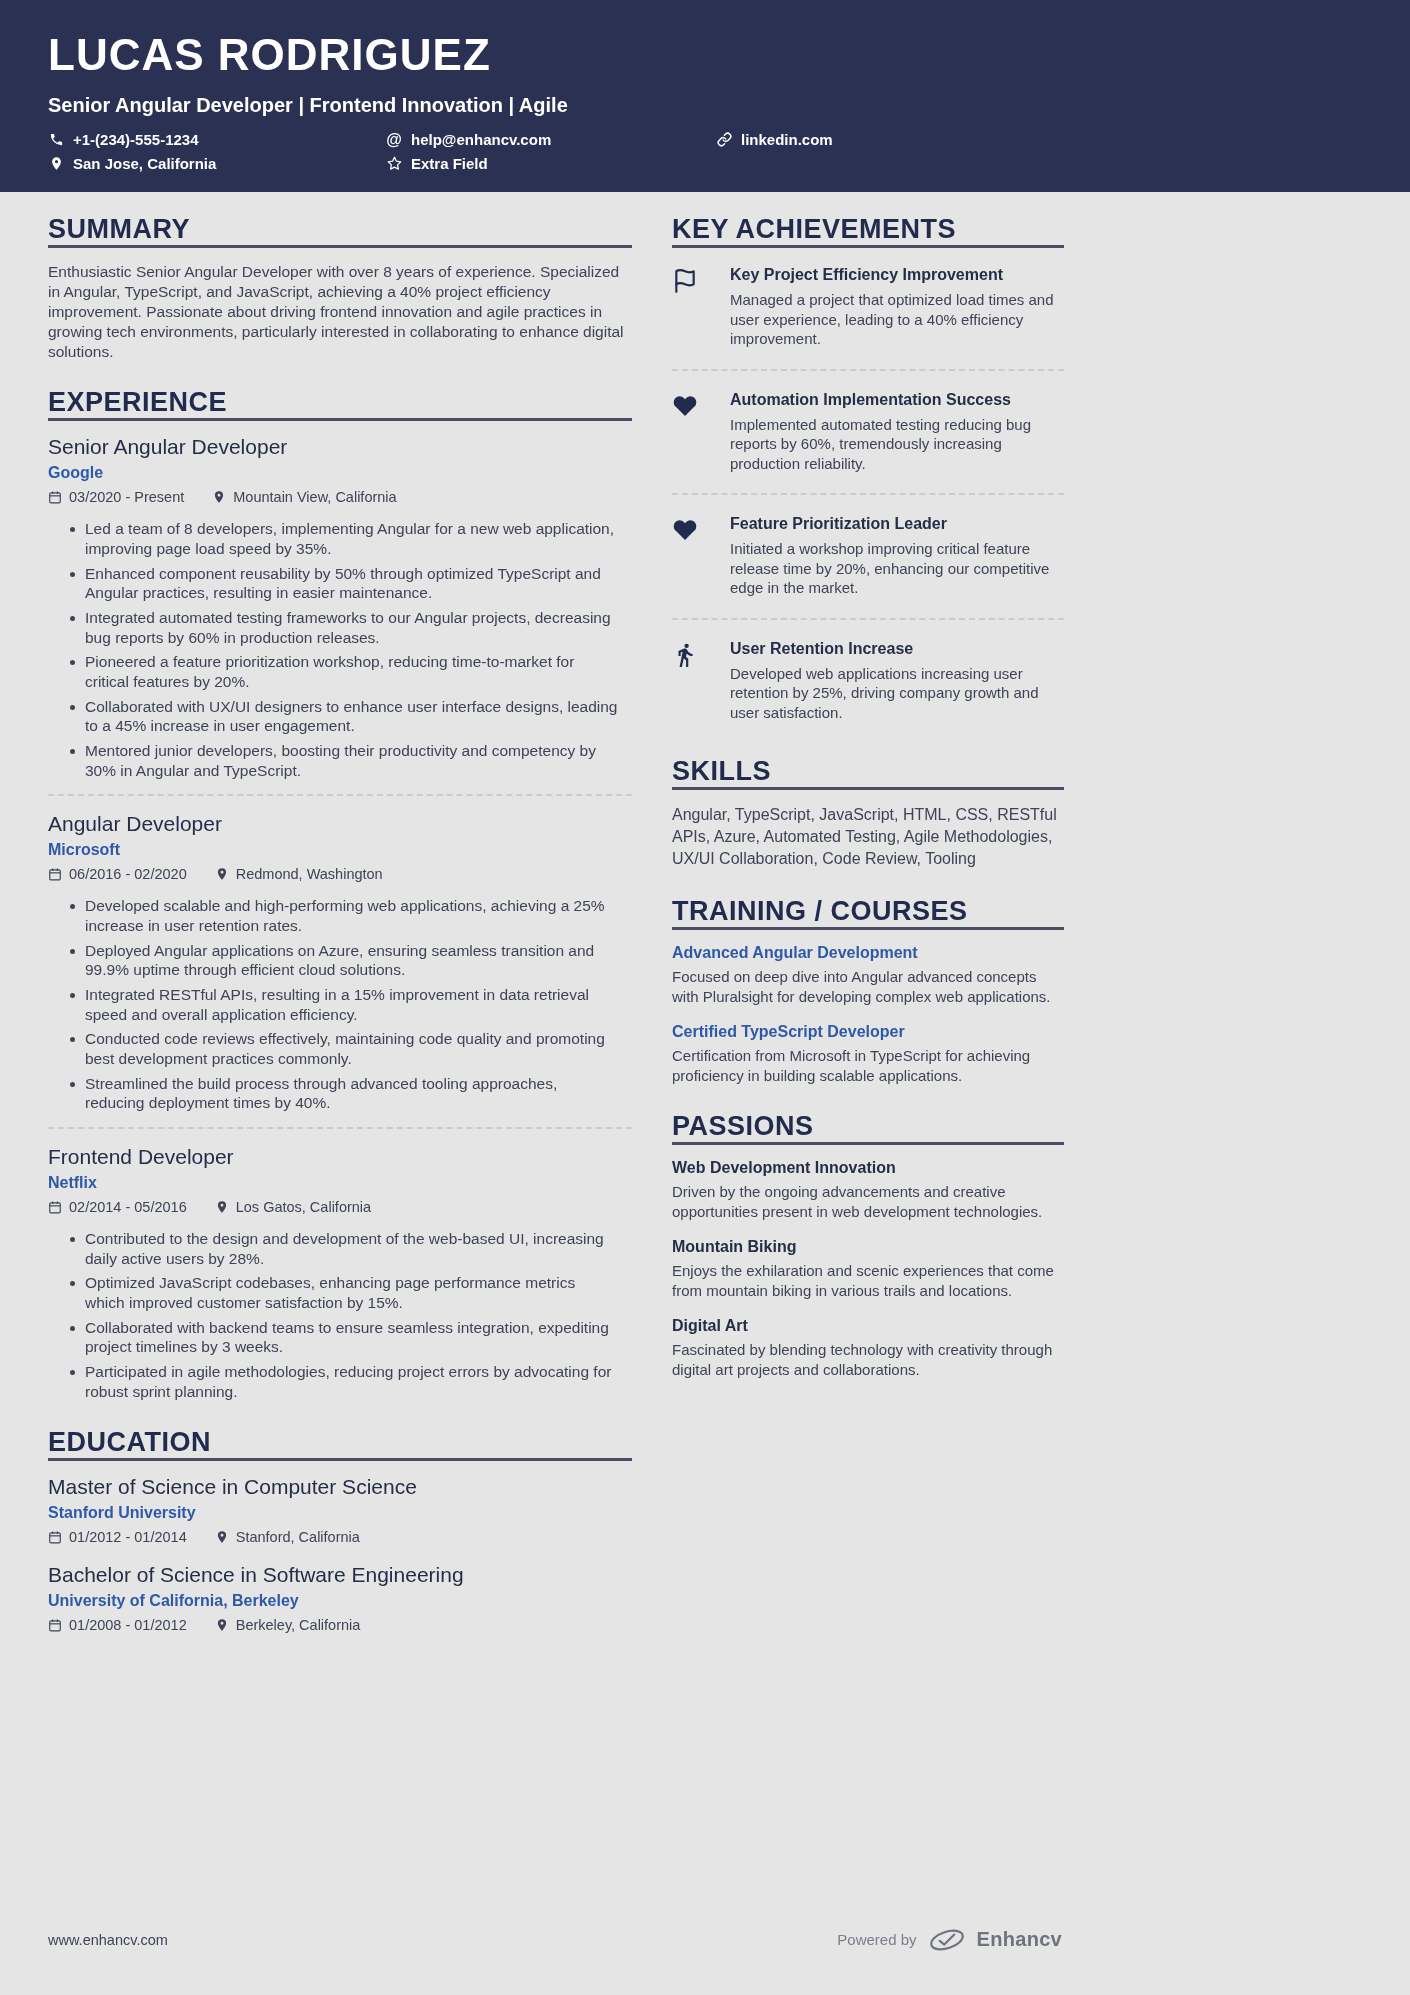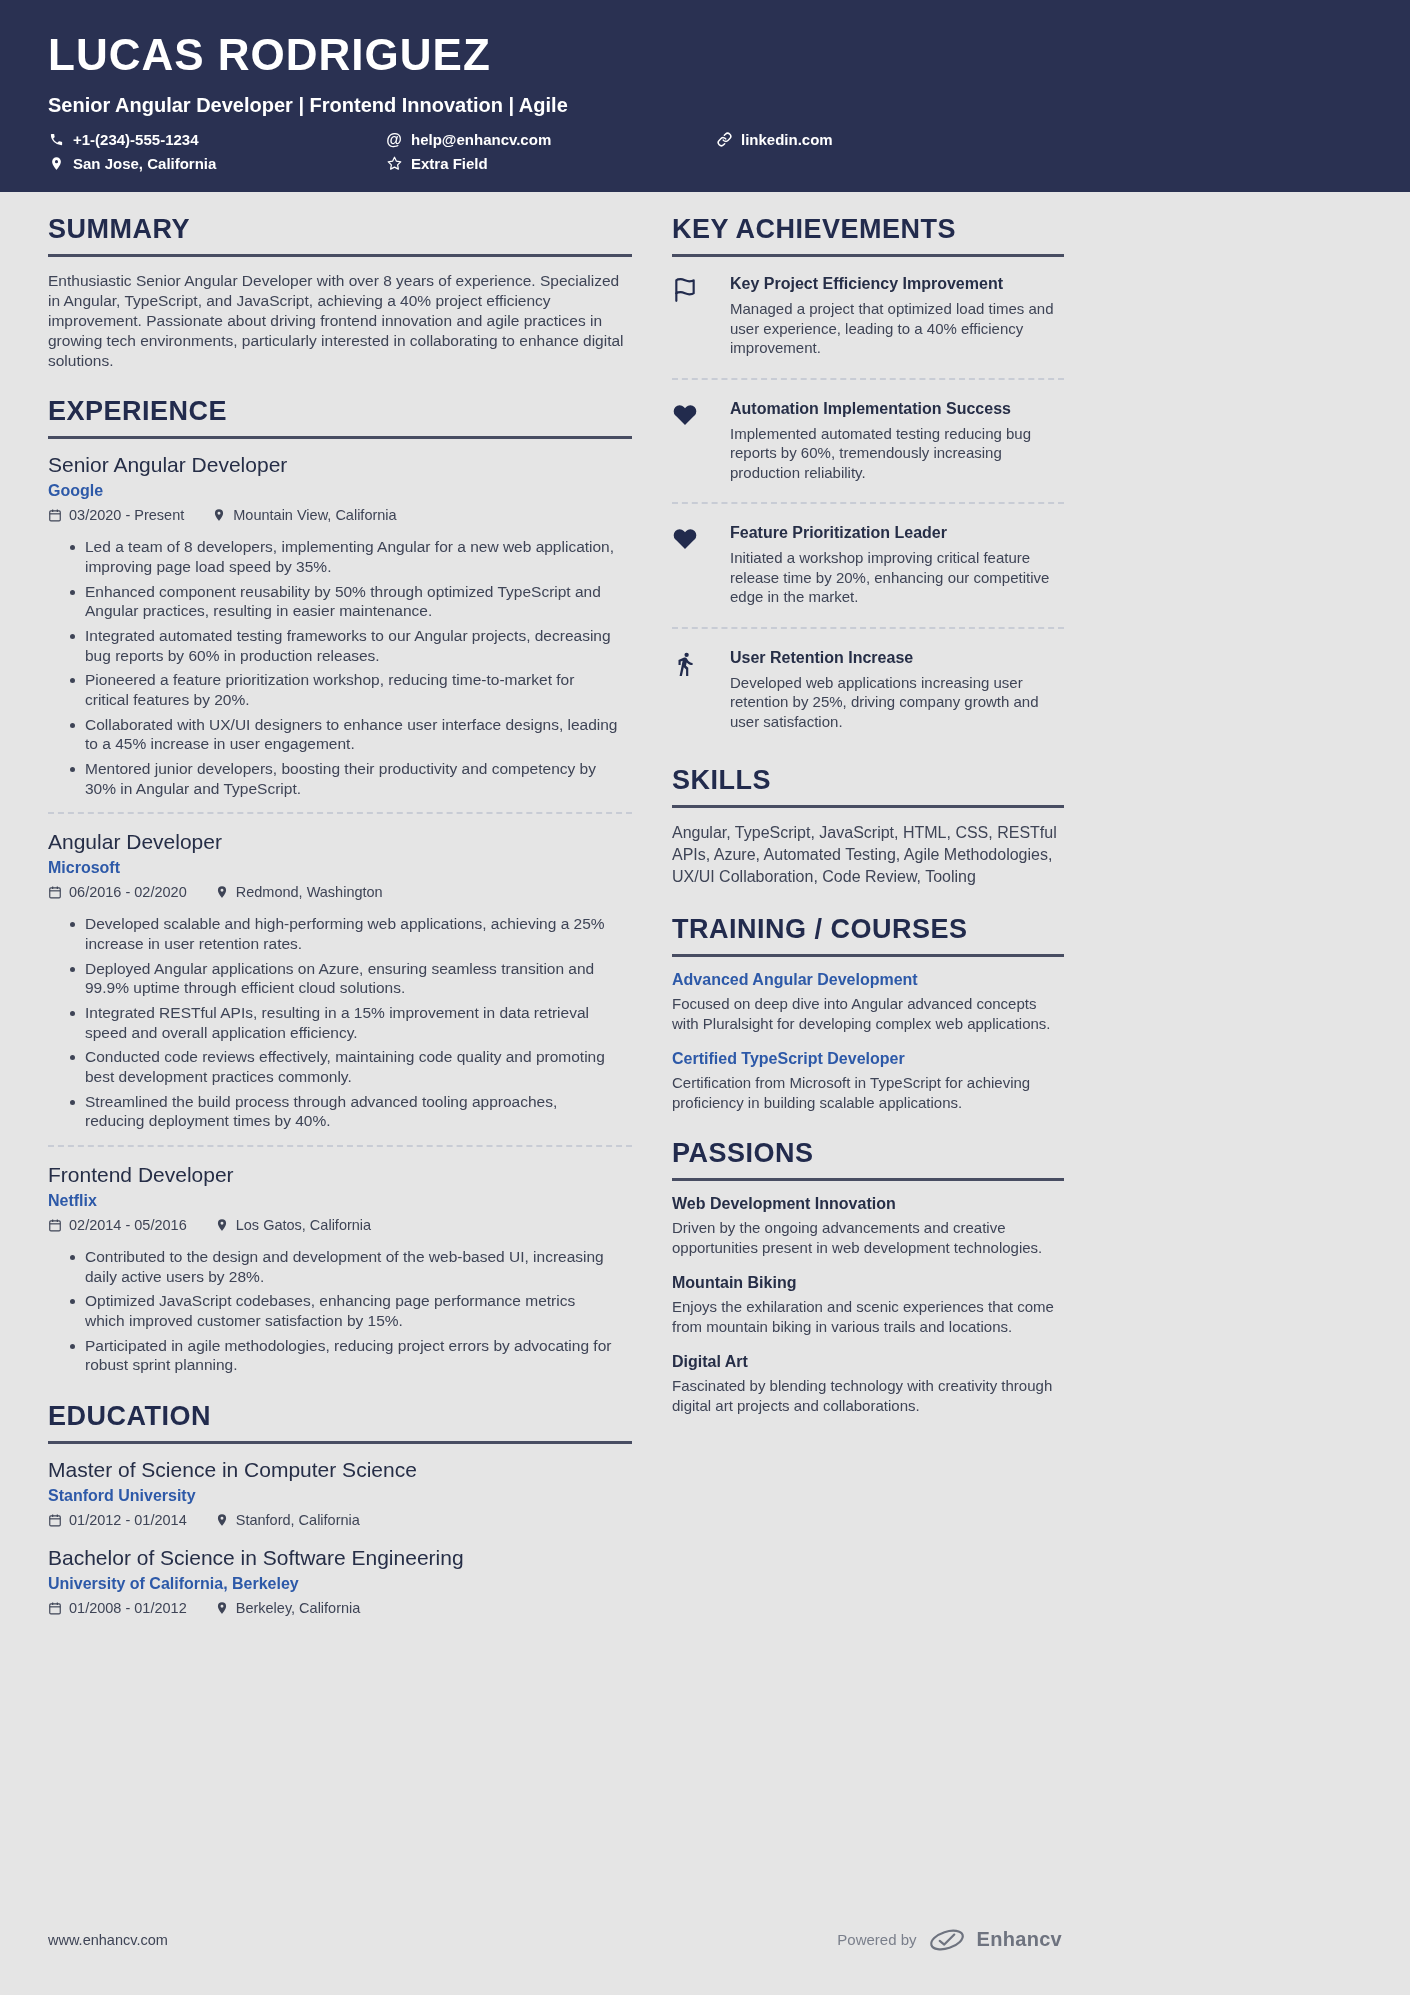--- a/index.html
+++ b/index.html
@@ -50,21 +50,20 @@
     display: flex;
     gap: 40px;
     padding: 22px 48px 0 48px;
   }
   .col-left  { width: 584px; flex: none; }
   .col-right { width: 392px; flex: none; }
 
   .section { margin-bottom: 26px; }
   .section-title {
     margin: 0 0 14px 0;
-    padding-bottom: 9px;
     font-size: 27px;
     font-weight: bold;
     letter-spacing: 0.5px;
     color: #222b4d;
     border-bottom: 3px solid #484d62;
   }
   .body-text {
     margin: 0;
     font-size: 15.5px;
     line-height: 1.28;
@@ -310,20 +309,21 @@
                 <svg viewBox="0 0 24 24" width="14" height="14" fill="currentColor">
                     <path d="M12 2a7 7 0 0 0-7 7c0 5.25 7 13 7 13s7-7.75 7-13a7 7 0 0 0-7-7zm0 9.5a2.5 2.5 0 1 1 0-5 2.5 2.5 0 0 1 0 5z"></path>
                   </svg>
               </span>
               <span>Los Gatos, California</span>
             </span>
           </div>
           <ul class="bullets">
             <li>Contributed to the design and development of the web-based UI, increasing daily active users by 28%.</li>
             <li>Optimized JavaScript codebases, enhancing page performance metrics which improved customer satisfaction by 15%.</li>
+            <li>Collaborated with backend teams to ensure seamless integration, expediting project timelines by 3 weeks.</li>
             <li>Participated in agile methodologies, reducing project errors by advocating for robust sprint planning.</li>
           </ul>
         </article>
       </section>
 
       <section class="section">
         <h2 class="section-title">EDUCATION</h2>
 
         <article class="edu-entry">
           <h3 class="edu-degree">Master of Science in Computer Science</h3>

